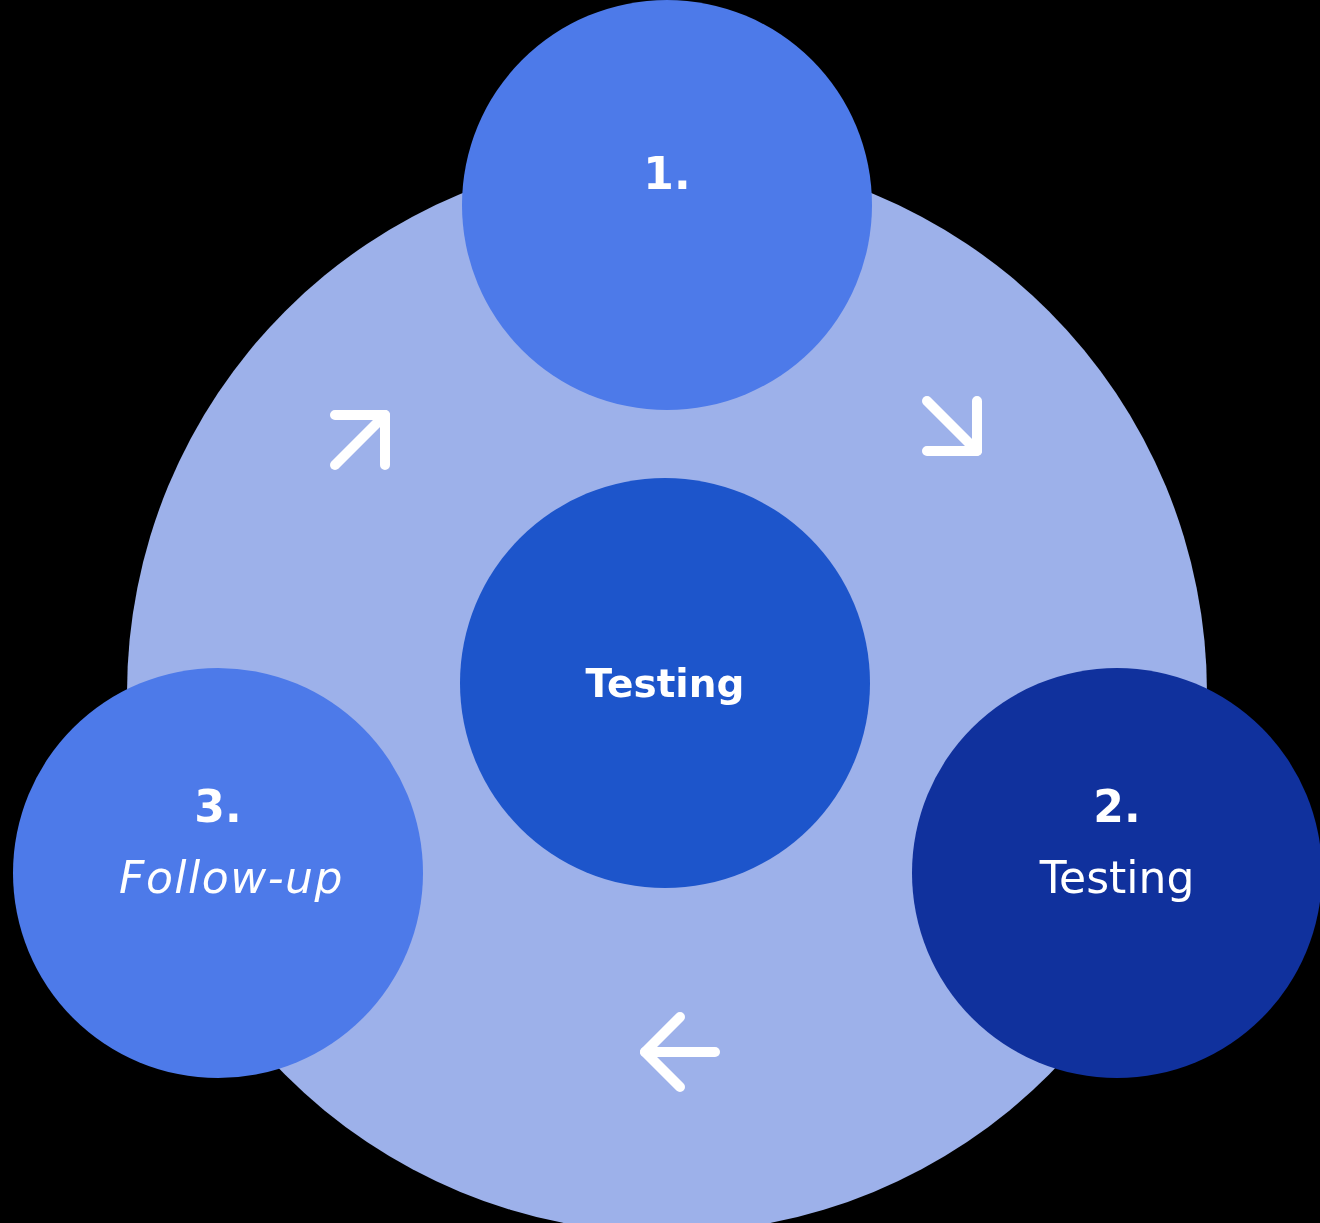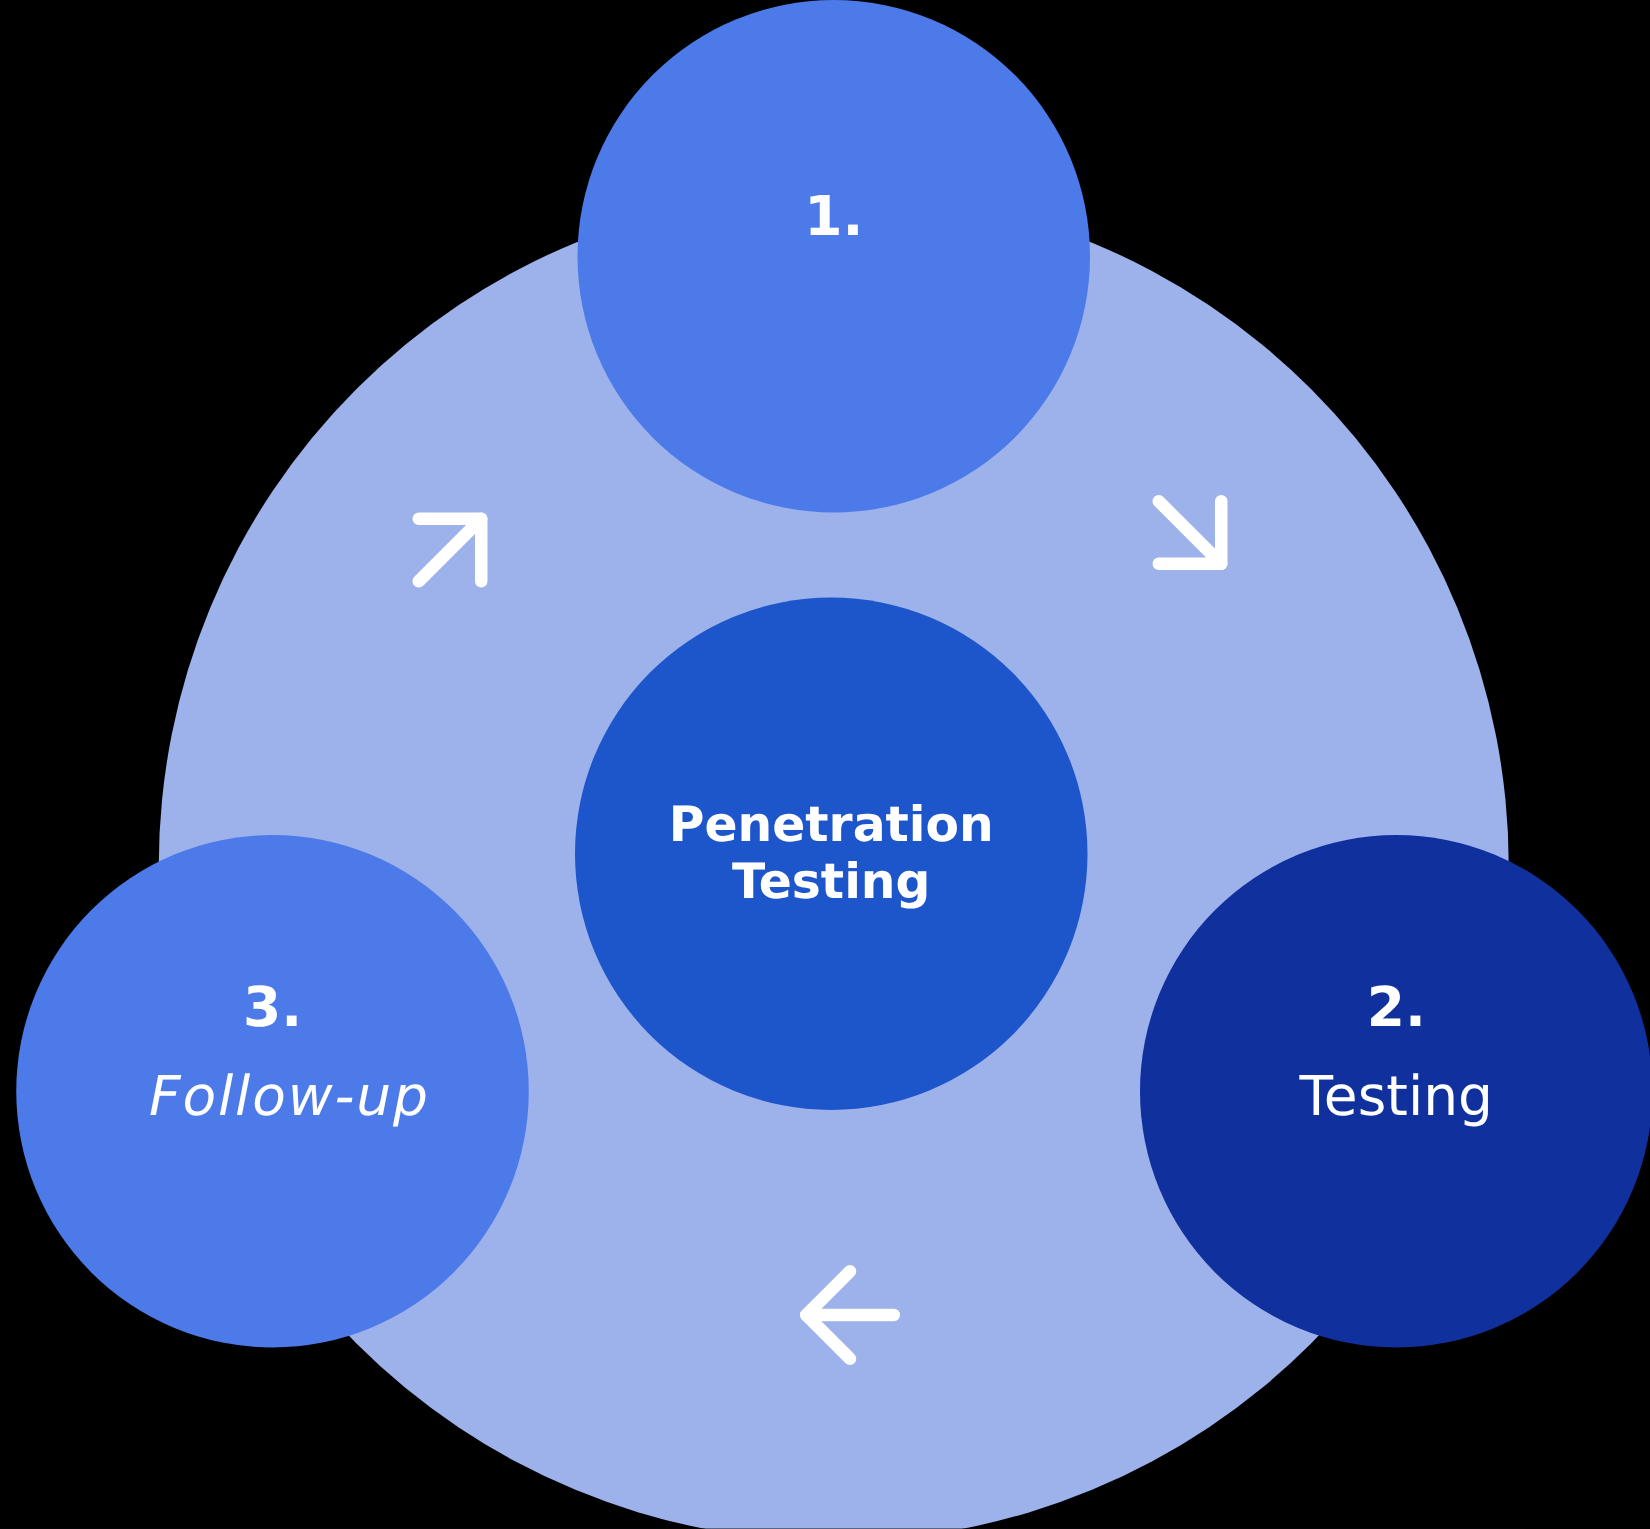--- a/index.html
+++ b/index.html
@@ -111,18 +111,17 @@
 
   <div class="circle step step-follow" style="background-color: rgb(77, 122, 233);">
     <div class="step-content">
       <div class="step-num">3.</div>
       <div class="step-label italic">Follow-up</div>
     </div>
   </div>
 
   <div class="circle center-circle" style="background-color: rgb(29, 85, 203);">
     <div class="center-text">
-      <div>Penetration</div>
       <div>Testing</div>
     </div>
   </div>
 
 </div>
 
 </body></html>

